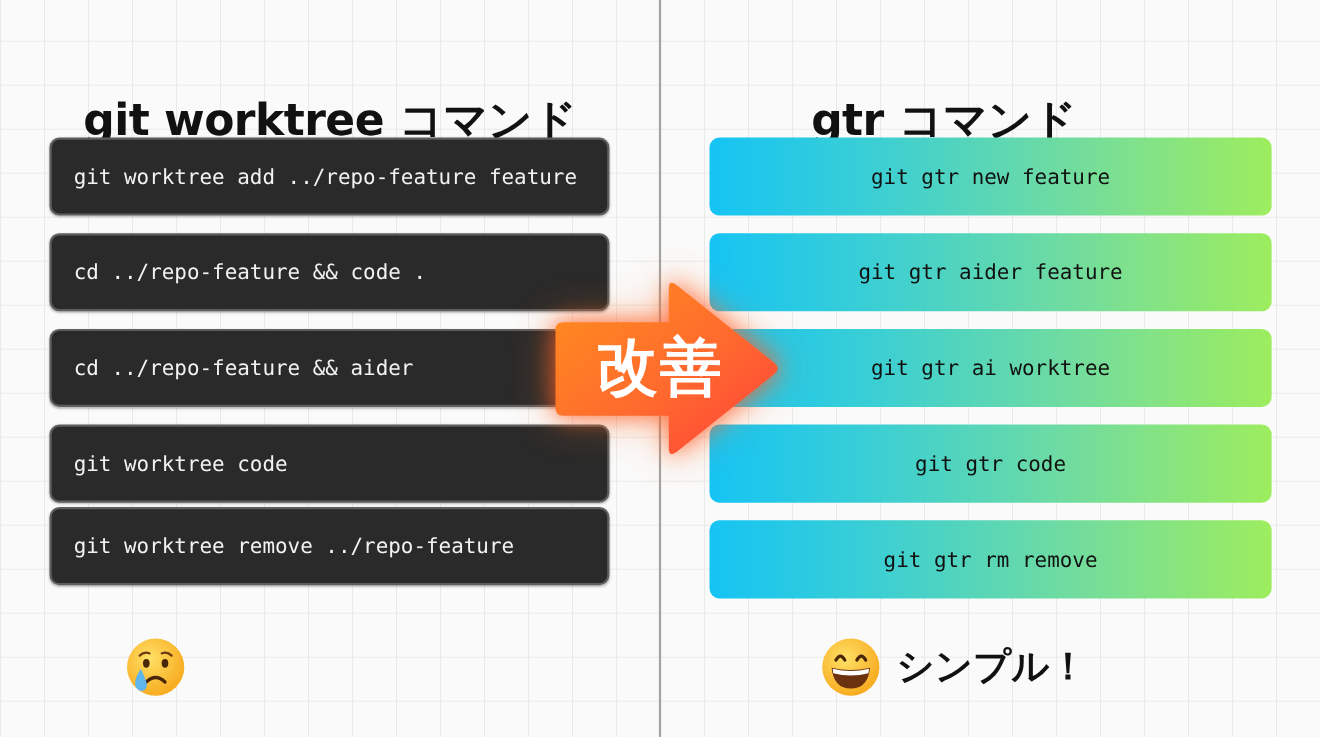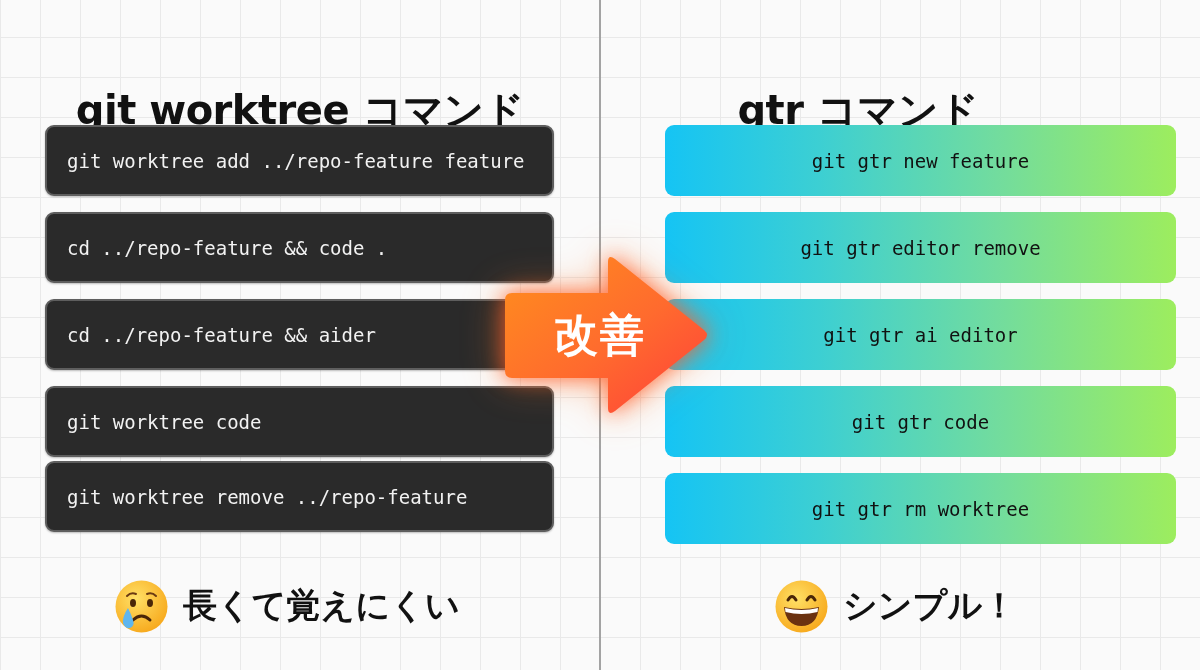--- a/index.html
+++ b/index.html
@@ -34,41 +34,41 @@
   }
   .cmd.old {
     left: 45px; width: 509px;
     background: #2a2a2a; border: 2px solid #5e5e5e; color: #f2f2f2;
     padding-left: 20px;
     box-shadow: 0 1px 2px rgba(0,0,0,0.25);
   }
   .cmd.new {
     left: 645px; width: 511px;
     background: linear-gradient(to right, #15c4f4 0%, #3ccfd3 30%, #72dc9e 65%, #9ded5e 100%);
-    color: #111; justify-content: center; margin-left: 20px;
+    color: #111; justify-content: center;
   }
 
   .arrow-wrap {
     position: absolute; left: 498px; top: 250px; width: 218px; height: 170px;
     filter: drop-shadow(0 0 10px rgba(255,90,40,0.75)) drop-shadow(0 0 18px rgba(255,120,40,0.45));
   }
   .arrow-wrap svg { position: absolute; left: 0; top: 0; }
   .arrow-label {
     position: absolute; left: 520px; top: 304px; width: 160px; height: 62px;
-    color: #fff; font-weight: bold; font-size: 44px; line-height: 62px;
+    color: #fff; font-weight: bold; font-size: 56px; line-height: 62px;
     font-family: "DejaVu Sans", sans-serif; text-align: center; letter-spacing: 2px;
   }
 
   .verdict {
     position: absolute; top: 578px; height: 56px; display: flex; align-items: center;
     font-family: "DejaVu Sans", sans-serif; font-weight: bold; font-size: 34px; color: #111;
     white-space: nowrap;
   }
   .verdict.left { left: 114px; }
-  .verdict.right { left: 774px; }
+  .verdict.right { left: 746px; }
   .emoji {
     width: 55px; height: 55px; margin-right: 14px; display: inline-block; flex: none;
   }
 </style>
 </head>
 <body>
 
 <div class="divider"></div>
 
 <div class="col-title left">git worktree コマンド</div>
@@ -90,30 +90,30 @@
   <div class="cmd old" style="top:461px">
     <span>git worktree remove ../repo-feature</span>
   </div>
 </div>
 
 <div>
   <div class="cmd new" style="top:125px">
     <span>git gtr new feature</span>
   </div>
   <div class="cmd new" style="top:212px">
-    <span>git gtr editor remove</span>
+    <span>git gtr aider feature</span>
   </div>
   <div class="cmd new" style="top:299px">
-    <span>git gtr ai editor</span>
+    <span>git gtr ai worktree</span>
   </div>
   <div class="cmd new" style="top:386px">
     <span>git gtr code</span>
   </div>
   <div class="cmd new" style="top:473px">
-    <span>git gtr rm worktree</span>
+    <span>git gtr rm remove</span>
   </div>
 </div>
 
 <div class="arrow-wrap">
   <svg width="218" height="170" viewBox="0 0 218 170" xmlns="http://www.w3.org/2000/svg">
     <defs>
       <linearGradient id="ag" x1="0" y1="0" x2="1" y2="1">
         <stop offset="0" stop-color="#ff8f1d"></stop>
         <stop offset="0.55" stop-color="#ff6a2e"></stop>
         <stop offset="1" stop-color="#ff3f3a"></stop>
@@ -135,21 +135,20 @@
       </defs>
       <circle cx="27.5" cy="27.5" r="26" fill="url(#fy1)"></circle>
       <path d="M13 17 Q17 13 22 15" stroke="#6b3a12" stroke-width="2" fill="none" stroke-linecap="round"></path>
       <path d="M33 15 Q38 13 42 17" stroke="#6b3a12" stroke-width="2" fill="none" stroke-linecap="round"></path>
       <ellipse cx="19" cy="24" rx="3" ry="4" fill="#4a2608"></ellipse>
       <ellipse cx="36" cy="24" rx="3" ry="4" fill="#4a2608"></ellipse>
       <path d="M19 41 Q27.5 33 36 41" stroke="#4a2608" stroke-width="3" fill="none" stroke-linecap="round"></path>
       <path d="M14 29 Q8 38 9 44 Q11 50 16 49 Q21 47 19 41 Q17 35 14 29 Z" fill="#5fb6ee"></path>
     </svg>
   </span>
-  <span>長くて覚えにくい</span>
 </div>
 
 <div class="verdict right">
   <span class="emoji">
     <svg width="55" height="55" viewBox="0 0 55 55" xmlns="http://www.w3.org/2000/svg">
       <defs>
         <radialGradient id="fy2" cx="0.4" cy="0.35" r="0.7">
           <stop offset="0" stop-color="#ffe066"></stop>
           <stop offset="1" stop-color="#f7a81b"></stop>
         </radialGradient>

